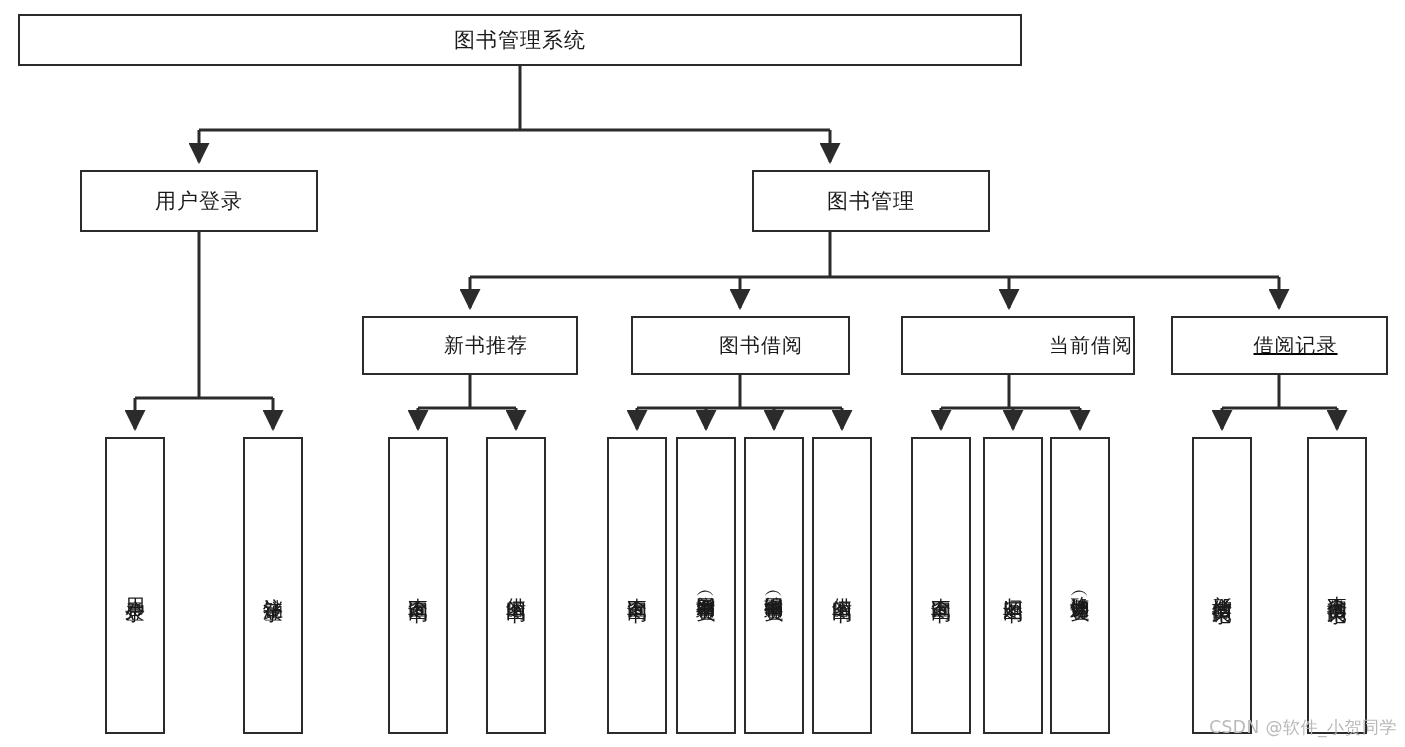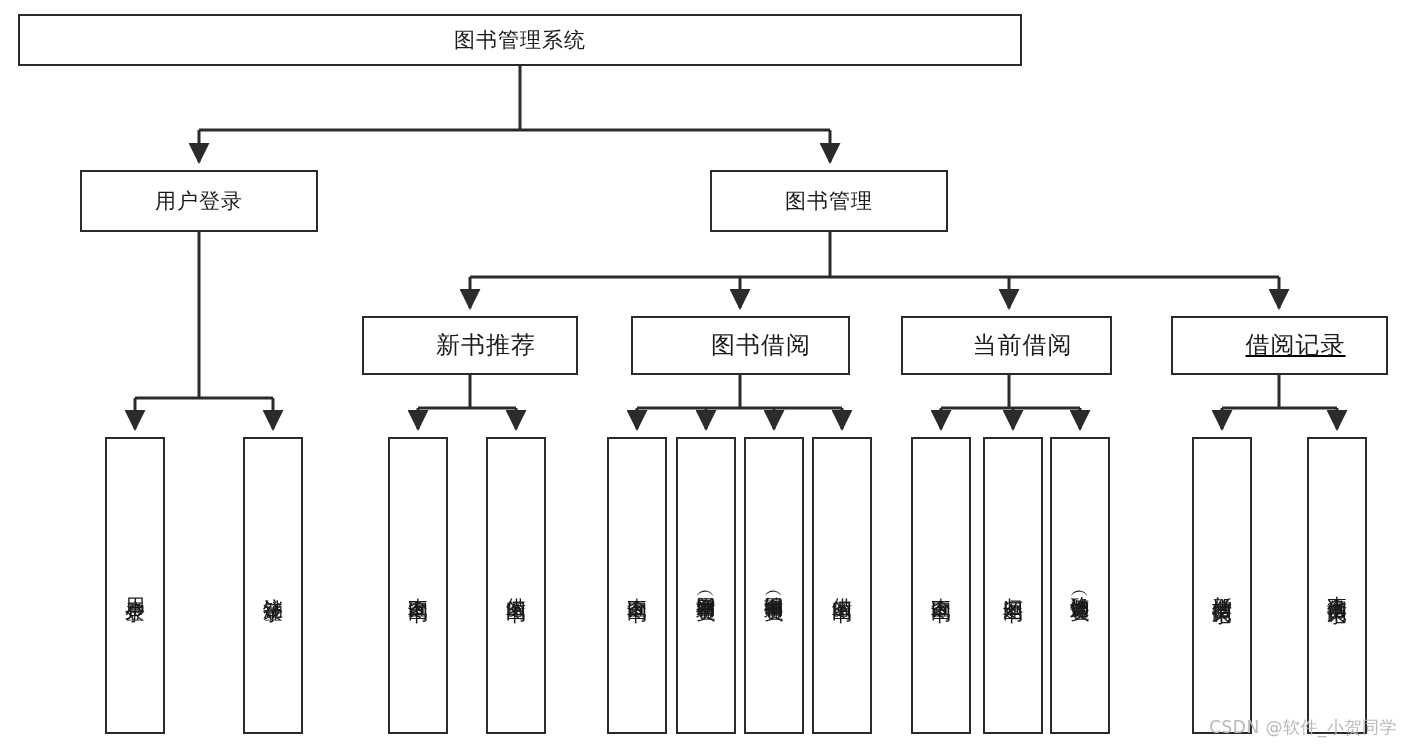--- a/index.html
+++ b/index.html
@@ -37,21 +37,21 @@
   .node .label {
     color: #1a1a1a;
     font-size: 21px;
     line-height: 1.18;
     letter-spacing: 1px;
     white-space: nowrap;
     text-align: center;
   }
   .node.level-1 .label { font-size: 21px; }
   .node.level-2 .label { font-size: 21px; }
-  .node.level-3 .label { font-size: 24px; margin-left: 32px; }
+  .node.level-3 .label { font-size: 20px; margin-left: 32px; }
   .node.leaf {
     align-items: center;
     justify-content: center;
     padding: 6px 2px;
   }
   .node.leaf .label {
     writing-mode: vertical-rl;
     text-orientation: upright;
     font-size: 20px;
     line-height: 1.14;
@@ -131,33 +131,33 @@
   </svg>
 
   <div class="node level-1" style="left:18px; top:14px; width:1004px; height:52px;">
     <span class="label">图书管理系统</span>
   </div>
 
   <div class="node level-2" style="left:80px; top:170px; width:238px; height:62px;">
     <span class="label">用户登录</span>
   </div>
 
-  <div class="node level-2" style="left:710px; top:170px; width:238px; height:62px;">
+  <div class="node level-2" style="left:752px; top:170px; width:238px; height:62px;">
     <span class="label">图书管理</span>
   </div>
 
   <div class="node level-3" style="left:362px; top:316px; width:216px; height:59px;">
     <span class="label">新书推荐</span>
   </div>
 
   <div class="node level-3" style="left:631px; top:316px; width:219px; height:59px;padding-left:9px;">
     <span class="label">图书借阅</span>
   </div>
 
-  <div class="node level-3" style="left:901px; top:316px; width:211px; height:59px;">
+  <div class="node level-3" style="left:901px; top:316px; width:234px; height:59px;justify-content:flex-end;">
     <span class="label">当前借阅</span>
   </div>
 
   <div class="node level-3" style="left:1171px; top:316px; width:217px; height:59px;text-decoration:underline;">
     <span class="label">借阅记录</span>
   </div>
 
   <div id="leaf-container">
       <div class="node leaf" style="left: 105px; top: 437px; width: 60px; height: 297px;">
         <span class="label">用户登录</span>

